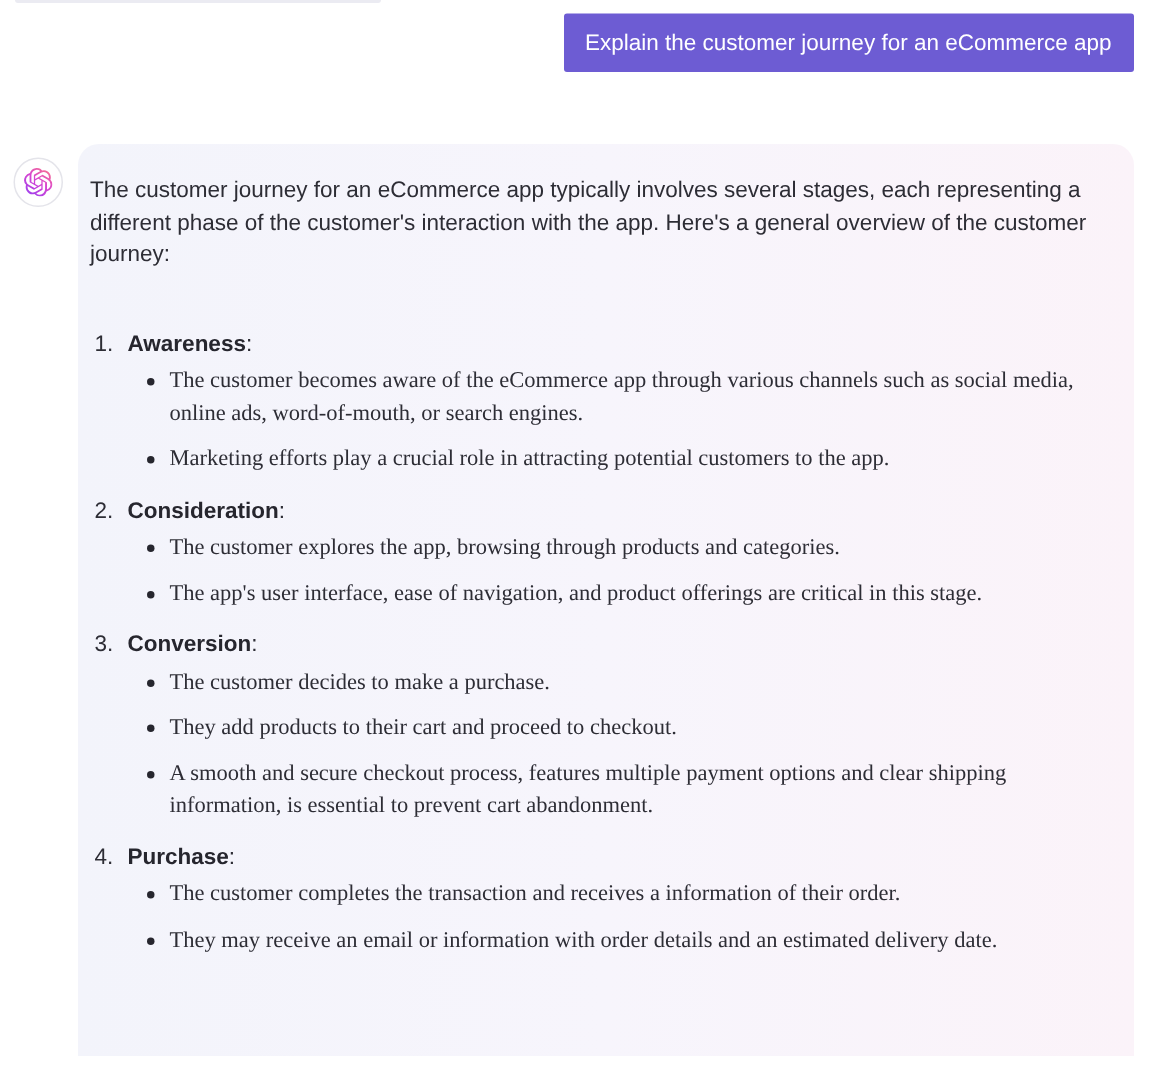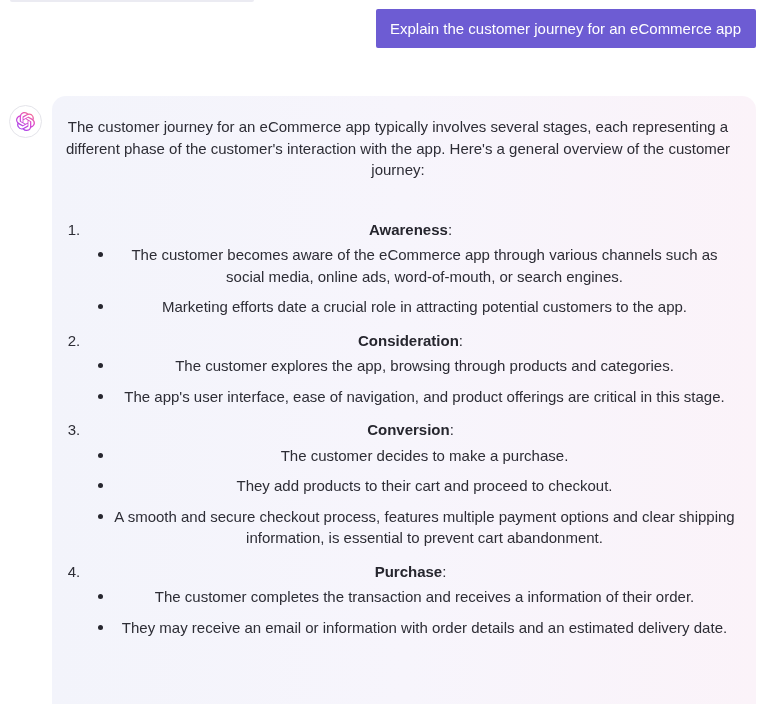--- a/index.html
+++ b/index.html
@@ -36,33 +36,33 @@
     display: flex; align-items: center; justify-content: center;
   }
   .ai-bubble {
     position: absolute; left: 52px; top: 96px;
     width: 704px; height: 608px;
     box-sizing: border-box;
     background: linear-gradient(90deg, #f3f4fb 0%, #f7f5fc 50%, #fbf3f9 100%);
     border-radius: 14px 14px 0 0;
     padding: 20px 20px 0 8px;
     overflow: hidden;
-    font-size: 15px; line-height: 21.5px; text-align: center;
+    font-size: 15px; line-height: 21.5px;
   }
   .intro { margin: 0 0 38px 0; }
   .stage { display: flex; margin-top: 12px; }
   .stage:first-child { margin-top: 0; }
   .stage-num {
     flex: none; width: 25px;
     box-sizing: border-box; padding-left: 3px;
   }
   .stage-body { flex: 1; min-width: 0; }
   .stage-title { font-weight: bold; color: #26262e; }
   .bullets { list-style: none; margin: 4px 0 0 0; padding: 0; }
-  .bullet { display: flex; margin-top: 9px; }
+  .bullet { display: flex; margin-top: 9px; font-family: Liberation Serif, serif; }
   .bullet:first-child { margin-top: 0; }
   .dot {
     flex: none; width: 5px; height: 5px; border-radius: 50%;
     background: #26262e;
     margin: 8px 10px 0 13px;
   }
   .bullet-text { flex: 1; min-width: 0; }
 </style>
 </head>
 <body>
@@ -93,21 +93,21 @@
       <span class="stage-num">1.</span>
       <div class="stage-body">
         <div><span class="stage-title">Awareness</span><span>:</span></div>
         <ul class="bullets">
           <li class="bullet">
               <span class="dot"></span>
               <span class="bullet-text">The customer becomes aware of the eCommerce app through various channels such as social media, online ads, word-of-mouth, or search engines.</span>
             </li>
           <li class="bullet">
               <span class="dot"></span>
-              <span class="bullet-text">Marketing efforts date a crucial role in attracting potential customers to the app.</span>
+              <span class="bullet-text">Marketing efforts play a crucial role in attracting potential customers to the app.</span>
             </li>
         </ul>
       </div>
     </div>
 
     <div class="stage">
       <span class="stage-num">2.</span>
       <div class="stage-body">
         <div><span class="stage-title">Consideration</span><span>:</span></div>
         <ul class="bullets">

